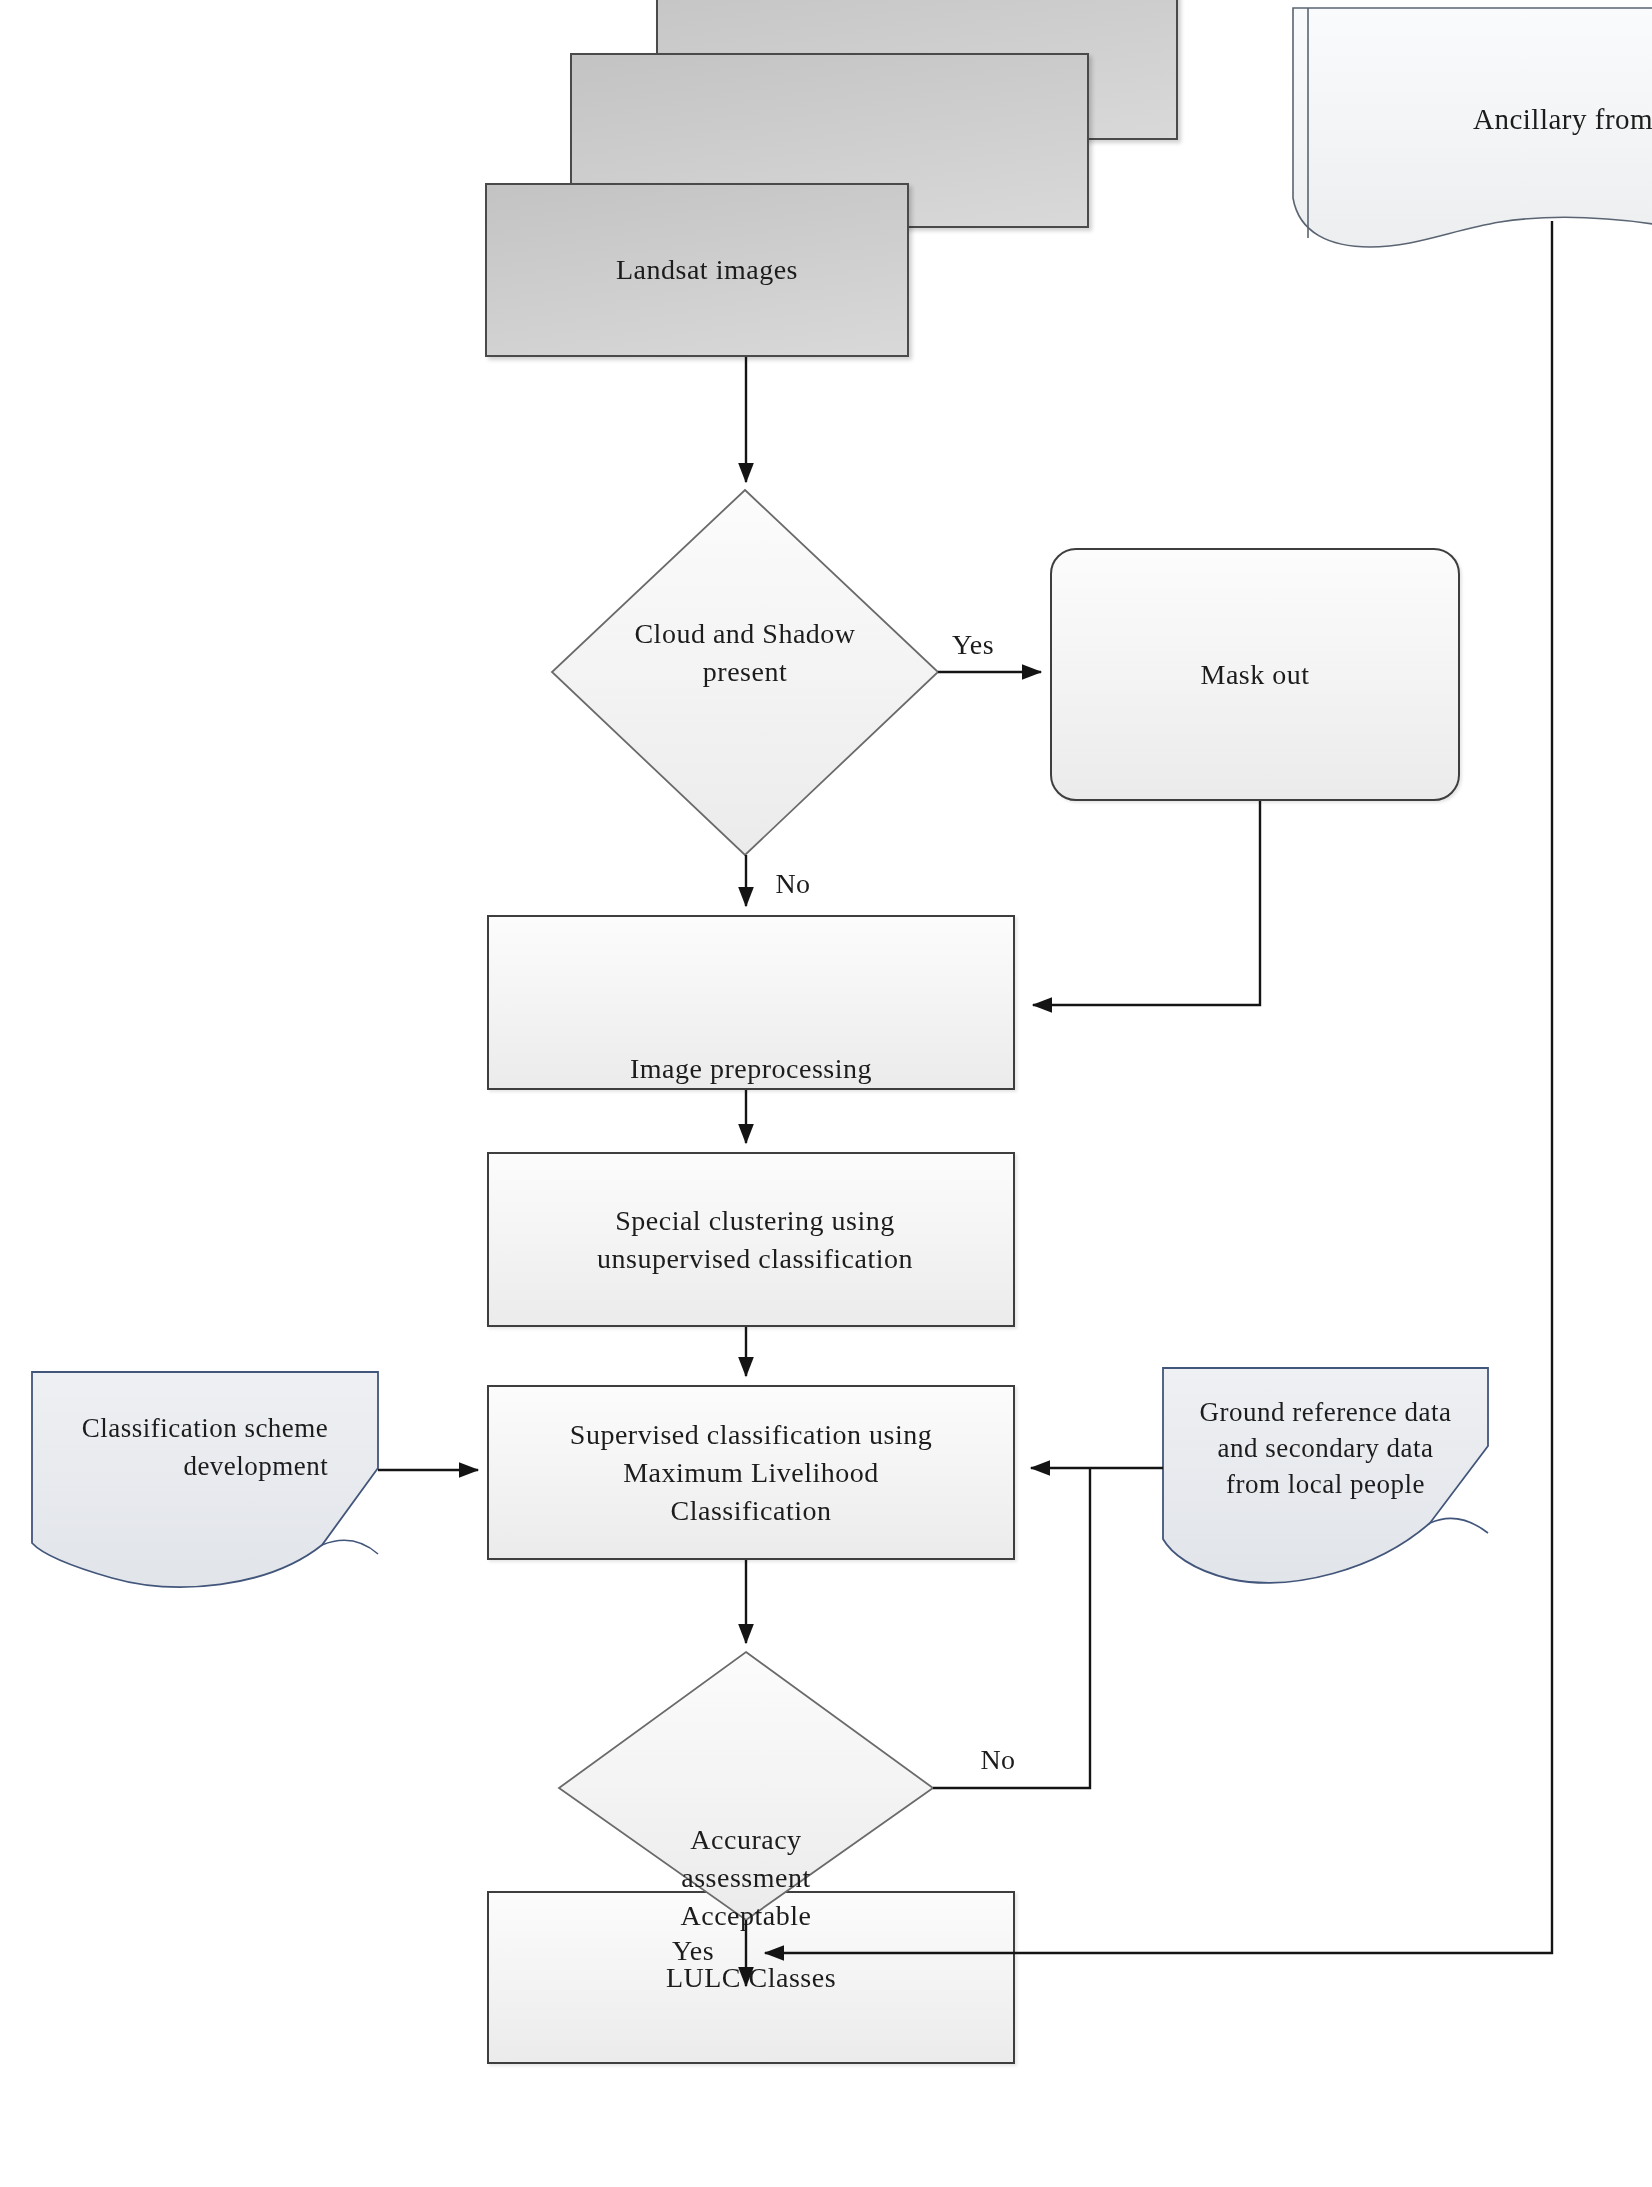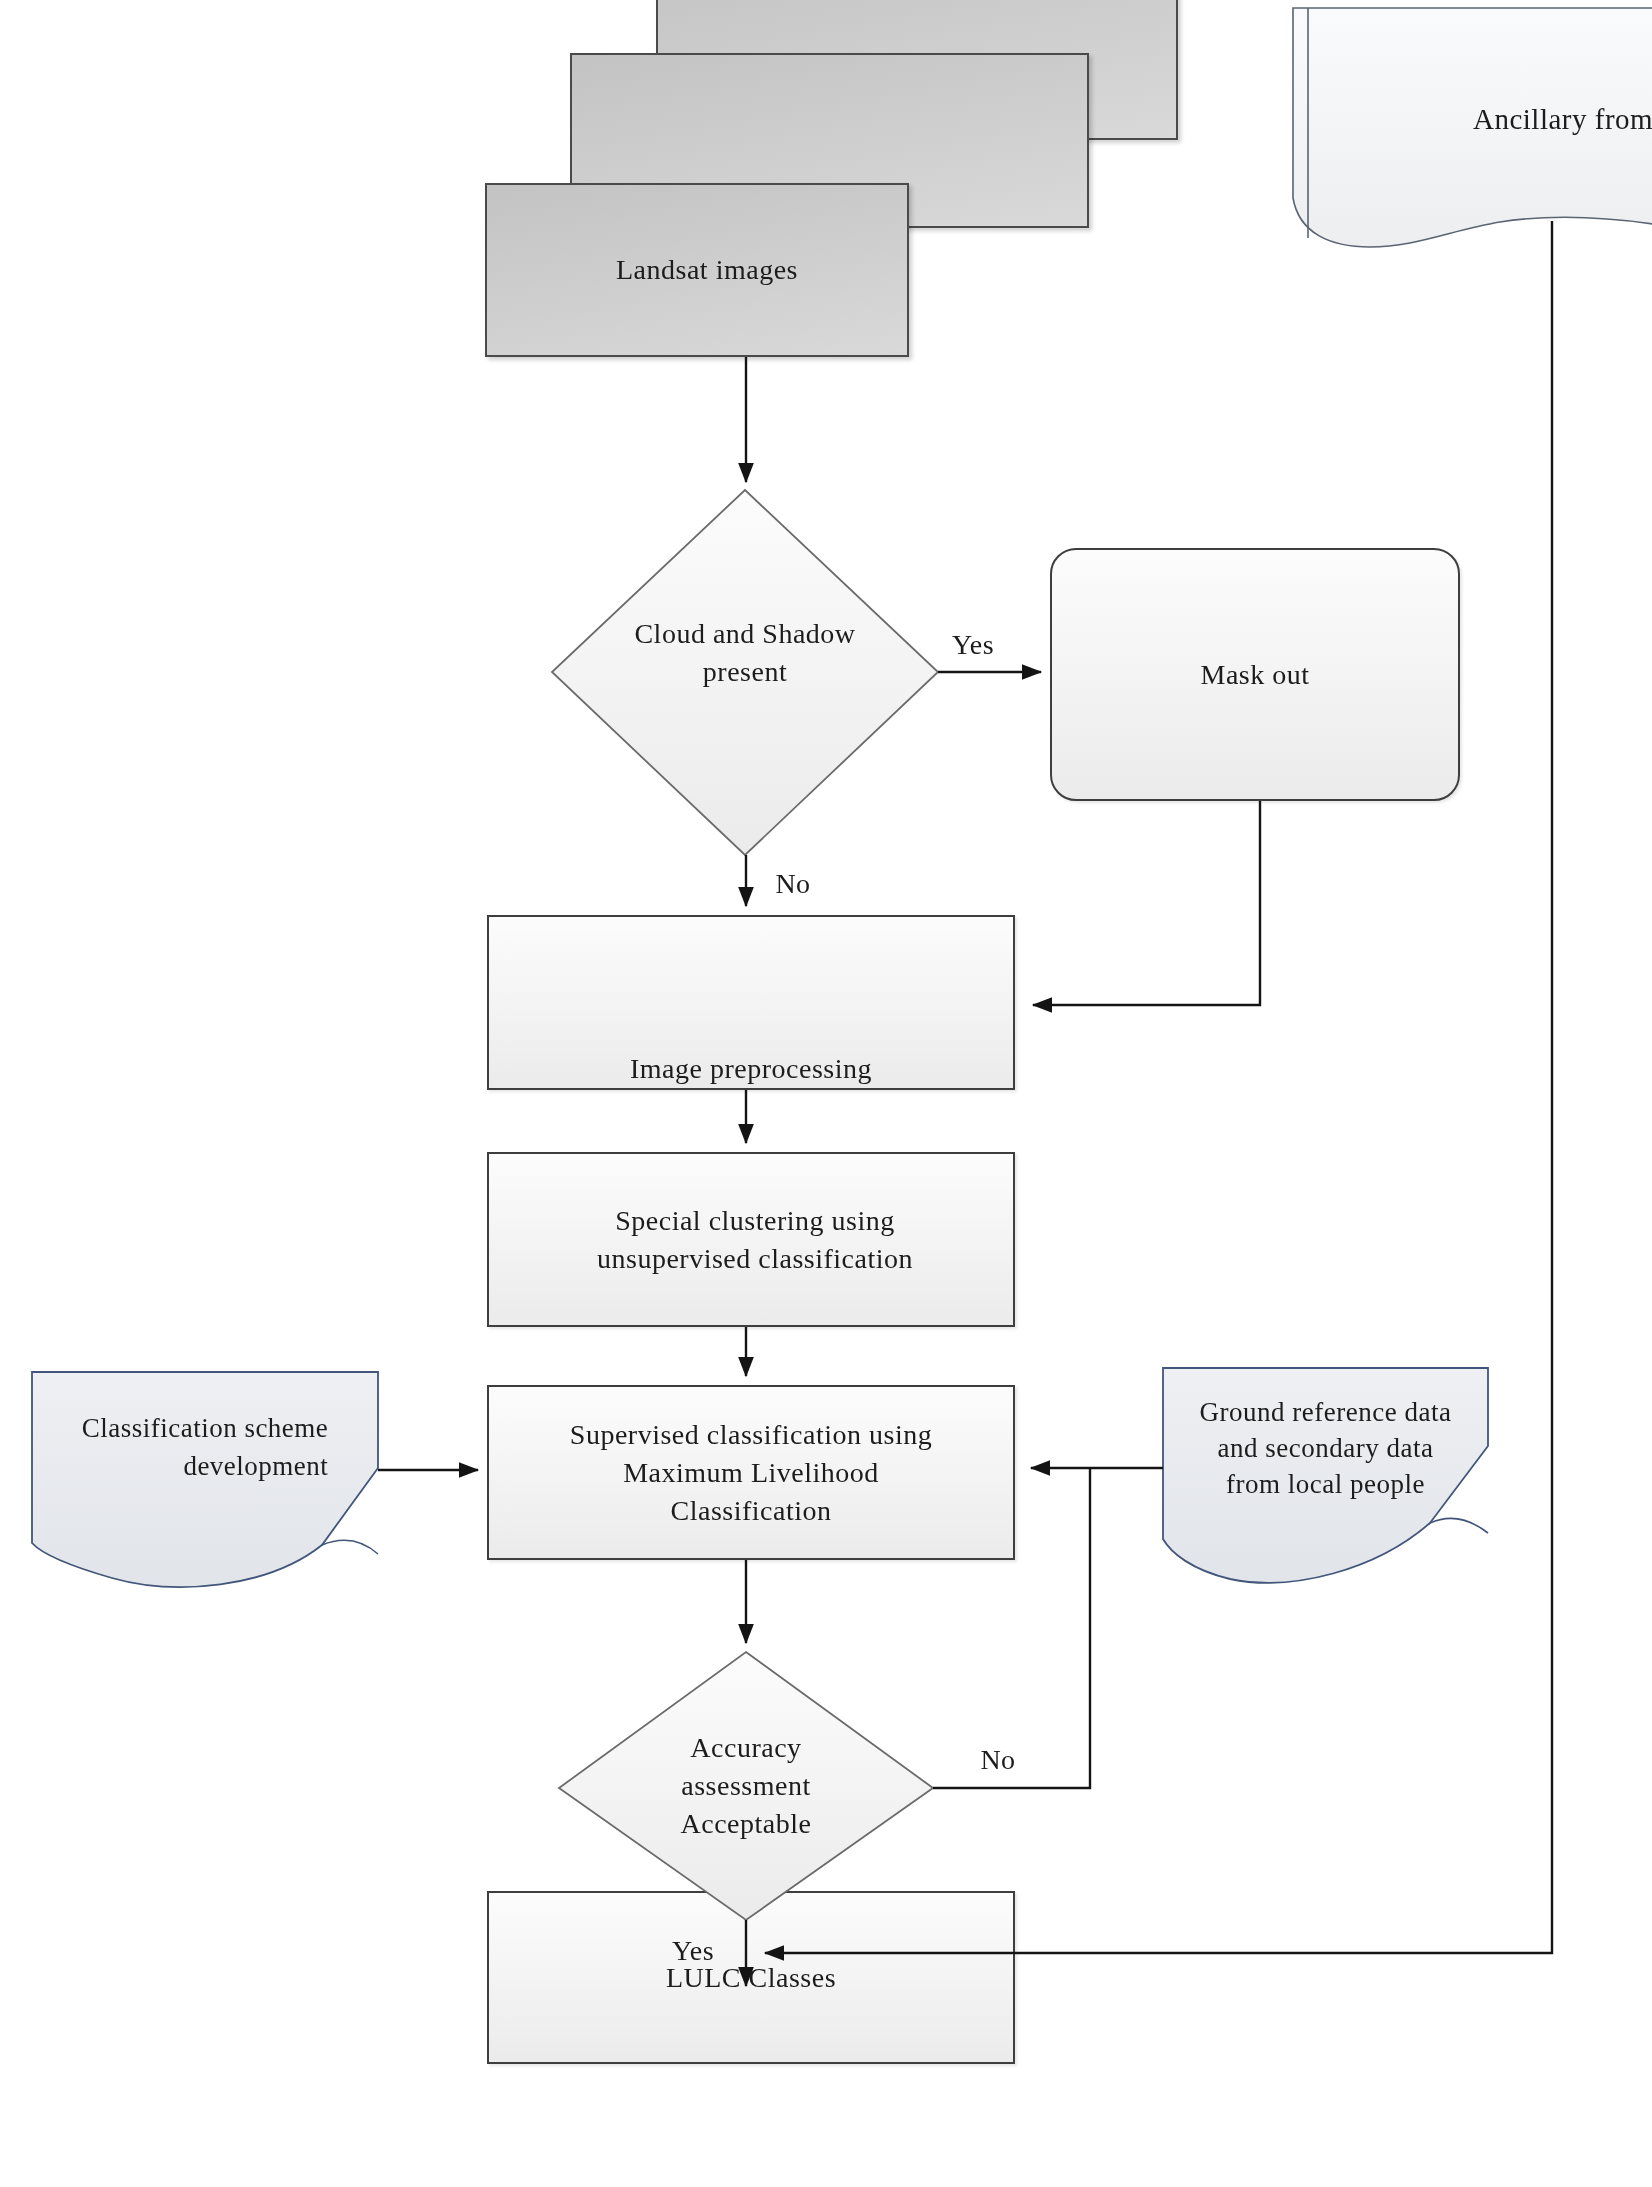--- a/index.html
+++ b/index.html
@@ -138,21 +138,21 @@
     <path class="edge" marker-end="url(#arrow)" d="M746,1560 L746,1643"></path>
     <path class="edge" marker-end="url(#arrow)" d="M746,1920 L746,1986"></path>
     <path class="edge" marker-end="url(#arrow)" d="M1552,221 L1552,1953 L765,1953"></path>
   </svg>
 
   <div class="float-label" style="left:552px;top:470px;width:386px;height:365px;">
     <span class="node-label">Cloud and Shadow
 present</span>
   </div>
 
-  <div class="float-label" style="left:559px;top:1652px;width:374px;height:268px;">
+  <div class="float-label" style="left:559px;top:1744px;width:374px;height:268px;">
     <span class="node-label">Accuracy
 assessment
 Acceptable</span>
   </div>
 
   <div class="float-label" style="left:32px;top:1372px;width:346px;height:150px;">
     <span class="node-label" style="font-size:27px;text-align:right;">Classification scheme
 development</span>
   </div>
 

